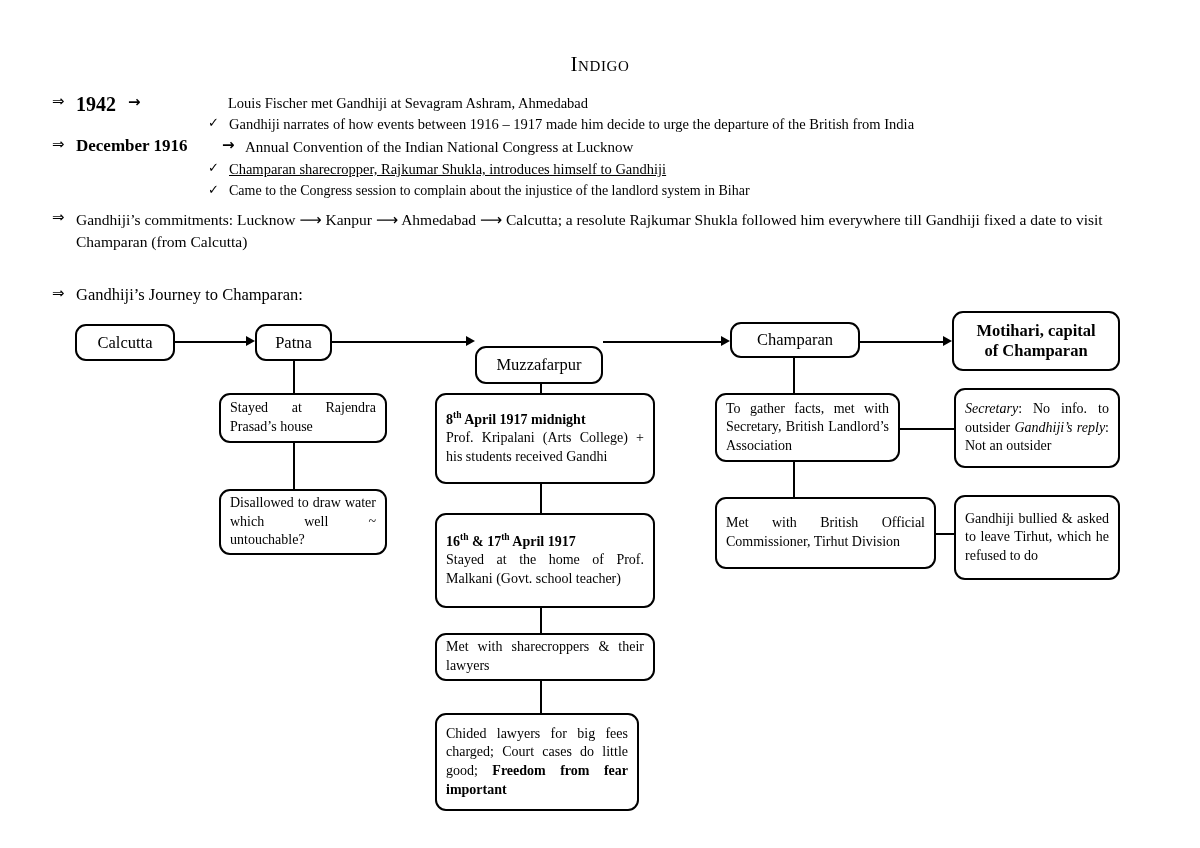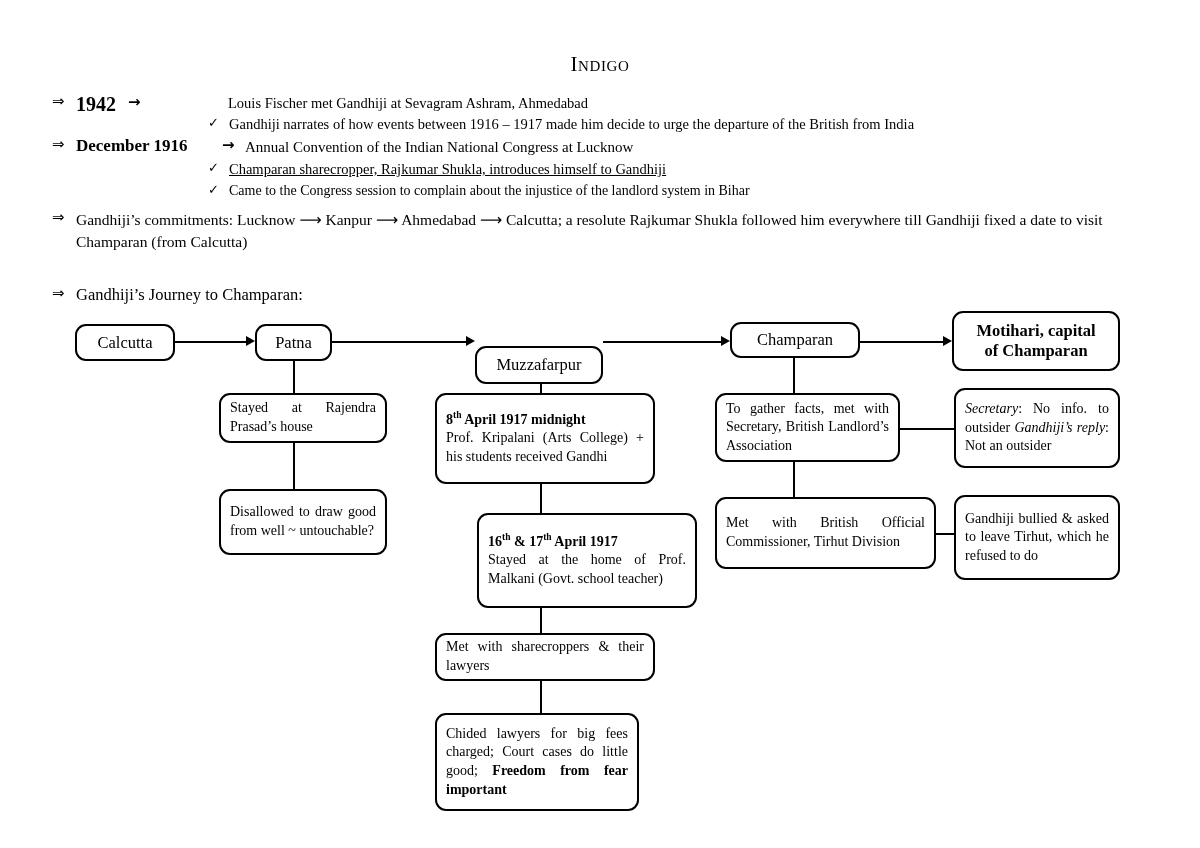--- a/index.html
+++ b/index.html
@@ -238,31 +238,31 @@
       <span>Motihari, capital</span><br>
       <span>of Champaran</span>
     </span>
   </div>
 
   <div class="node detail" style="left:219px; top:393px; width:168px; height:50px;">
     <span class="node-inner just">Stayed at Rajendra Prasad’s house</span>
   </div>
 
   <div class="node detail" style="left:219px; top:489px; width:168px; height:66px;">
-    <span class="node-inner just">Disallowed to draw good from well ~ untouchable?</span>
+    <span class="node-inner just">Disallowed to draw water which well ~ untouchable?</span>
   </div>
 
   <div class="node detail" style="left:435px; top:393px; width:220px; height:91px;">
     <span class="node-inner">
       <span class="hdr"><span>8</span><sup>th</sup><span> April 1917 midnight</span></span>
       <span class="just">Prof. Kripalani (Arts College) + his students received Gandhi</span>
     </span>
   </div>
 
-  <div class="node detail" style="left:435px; top:513px; width:220px; height:95px;margin-left:42px;">
+  <div class="node detail" style="left:435px; top:513px; width:220px; height:95px;">
     <span class="node-inner">
       <span class="hdr"><span>16</span><sup>th</sup><span> &amp; 17</span><sup>th</sup><span> April 1917</span></span>
       <span class="just">Stayed at the home of Prof. Malkani (Govt. school teacher)</span>
     </span>
   </div>
 
   <div class="node detail" style="left:435px; top:633px; width:220px; height:48px;">
     <span class="node-inner just">Met with sharecroppers &amp; their lawyers</span>
   </div>
 

